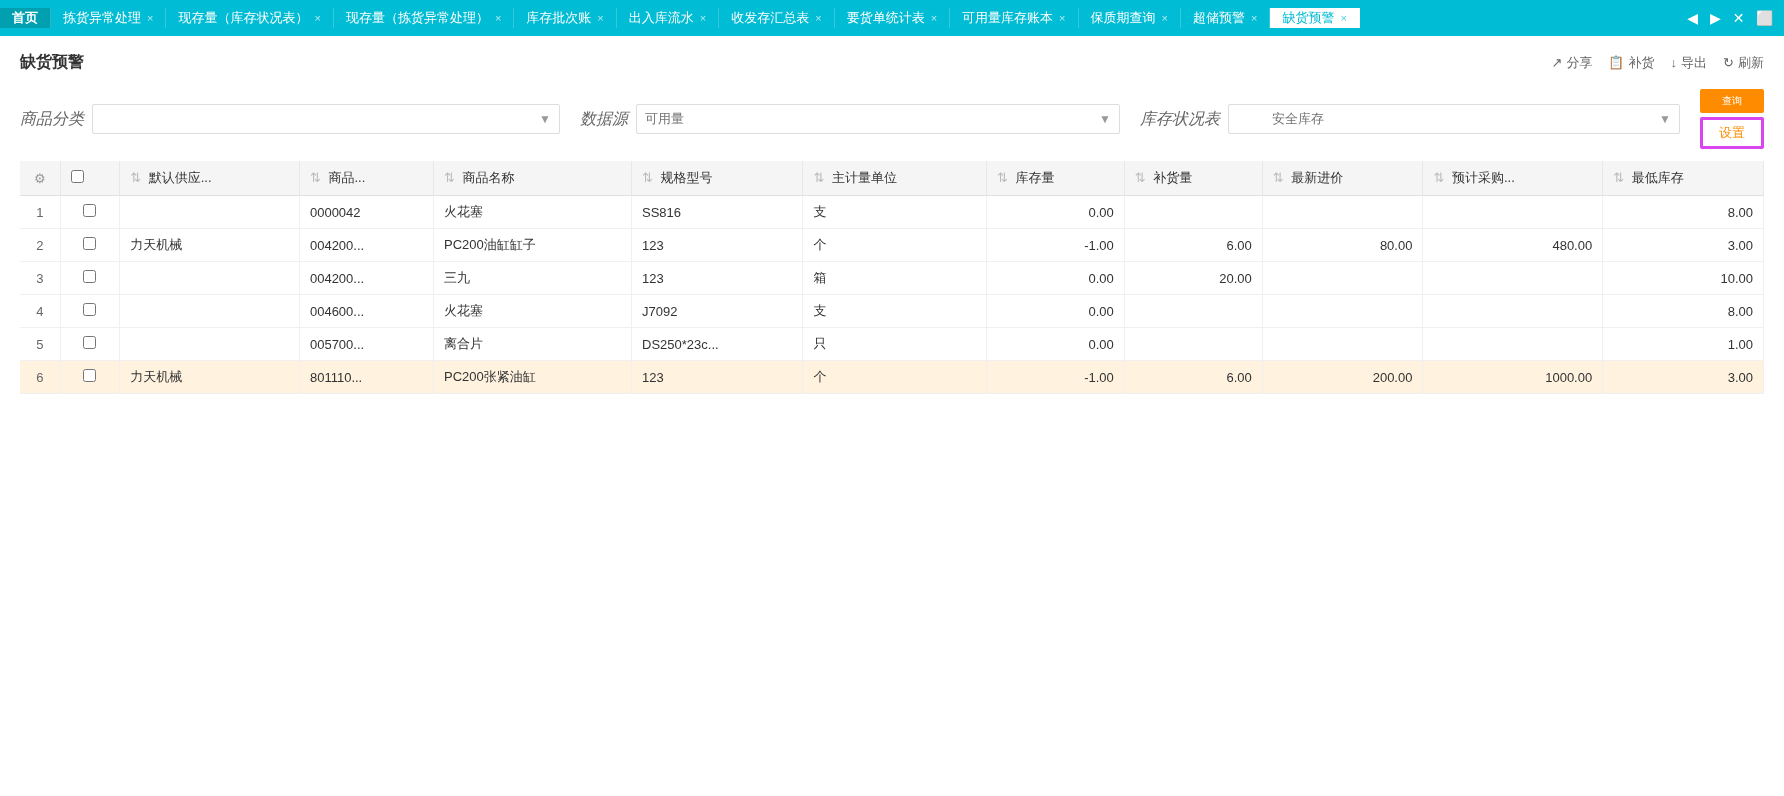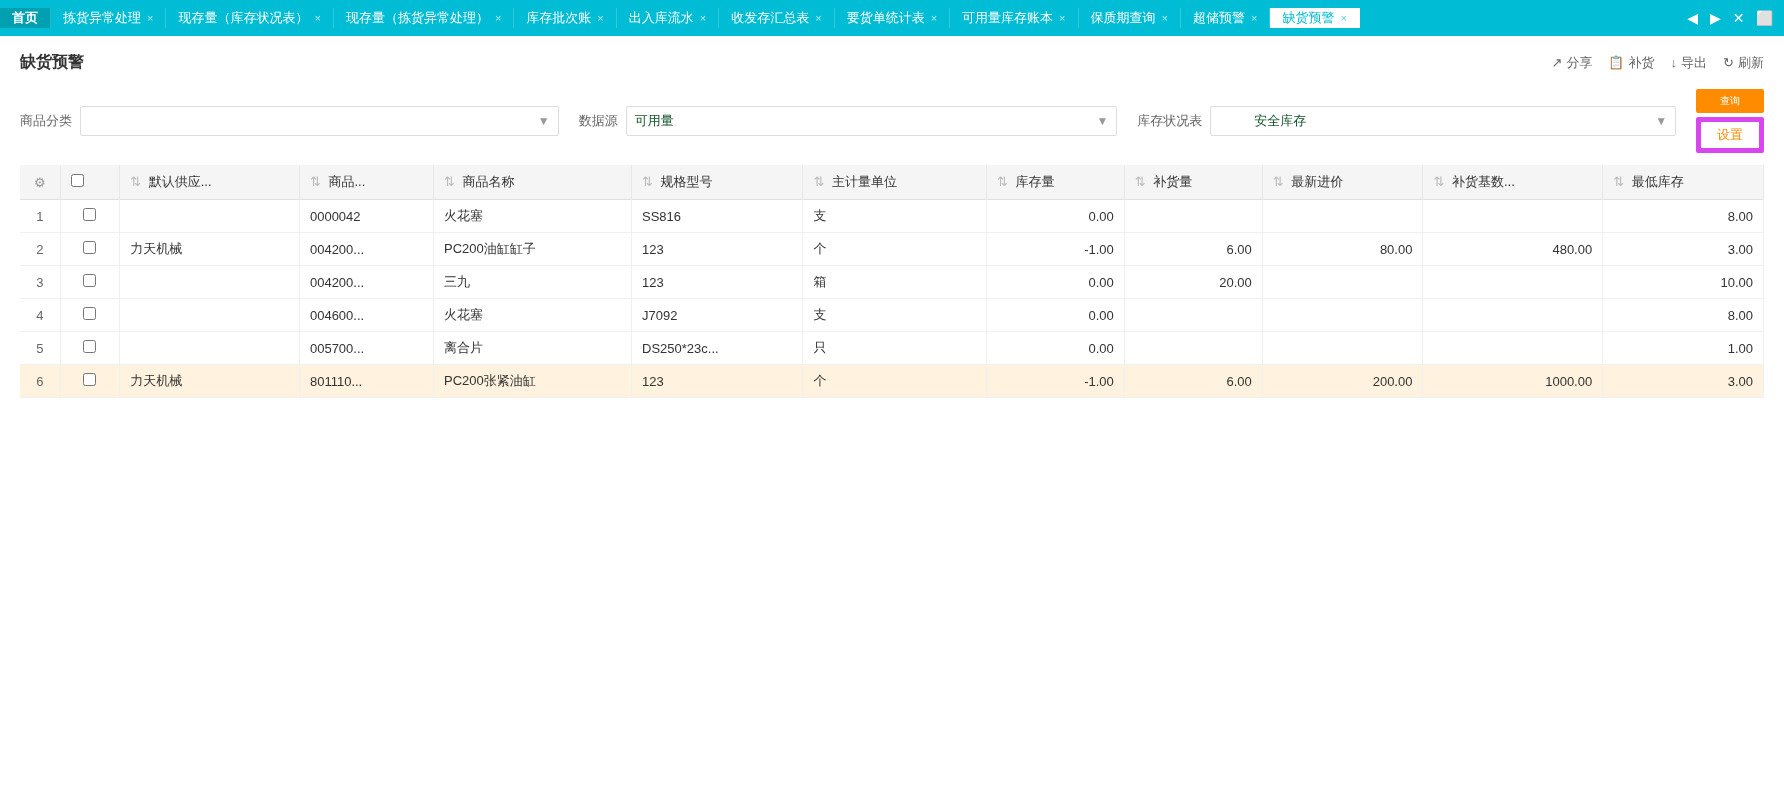--- a/index.html
+++ b/index.html
@@ -100,38 +100,39 @@
     }
     .filter-group {
       display: flex;
       align-items: center;
       gap: 8px;
       flex: 1;
     }
     .filter-label {
       color: #666;
       white-space: nowrap;
-      font-size: 13px;
+      font-size: 16px;
+      font-style: italic;
     }
     .filter-select {
       flex: 1;
       height: 30px;
       border: 1px solid #ddd;
       border-radius: 2px;
       background: #fff;
       padding: 0 8px;
       font-size: 13px;
       cursor: pointer;
       display: flex;
       align-items: center;
       justify-content: space-between;
       position: relative;
     }
     .filter-select-value {
-      color: #14532d;
+      color: #737373;
     }
     .filter-select-arrow {
       color: #999;
       font-size: 12px;
     }
     .filter-actions {
       display: flex;
       flex-direction: column;
       gap: 4px;
     }
@@ -140,21 +141,21 @@
       color: #fff;
       border: none;
       border-radius: 2px;
       padding: 5px 16px;
       cursor: pointer;
       font-size: 10px;
     }
     .btn-settings {
       background: #fff;
       color: #ff8c00;
-      border: 5px solid #d946ef;
+      border: 3px solid #d946ef;
       border-radius: 2px;
       padding: 4px 16px;
       cursor: pointer;
       font-size: 13px;
     }
 
     
     .table-container {
       width: 100%;
       overflow-x: auto;
@@ -348,21 +349,21 @@
           <th>
             <span class="sort-icon">⇅</span>
             <span>补货量</span>
           </th>
           <th>
             <span class="sort-icon">⇅</span>
             <span>最新进价</span>
           </th>
           <th>
             <span class="sort-icon">⇅</span>
-            <span>补货基数...</span>
+            <span>预计采购...</span>
           </th>
           <th>
             <span class="sort-icon">⇅</span>
             <span>最低库存</span>
           </th>
         </tr>
       </thead>
       <tbody id="table-body">
       <tr>
             <td class="row-num">1</td>

